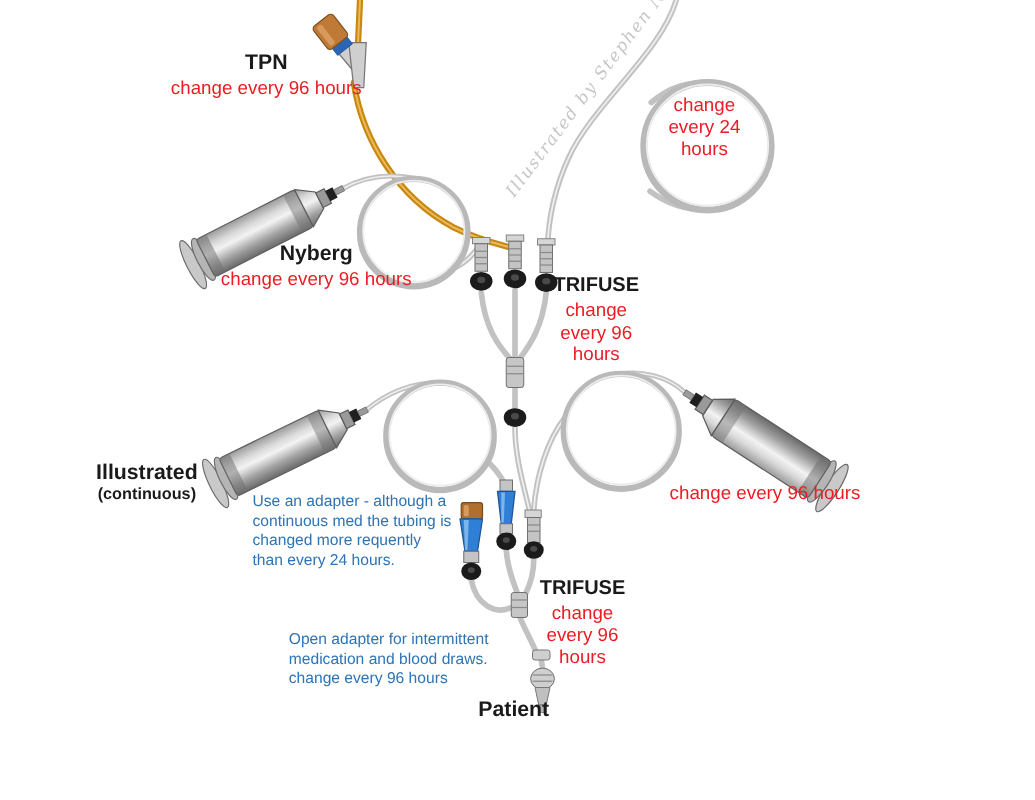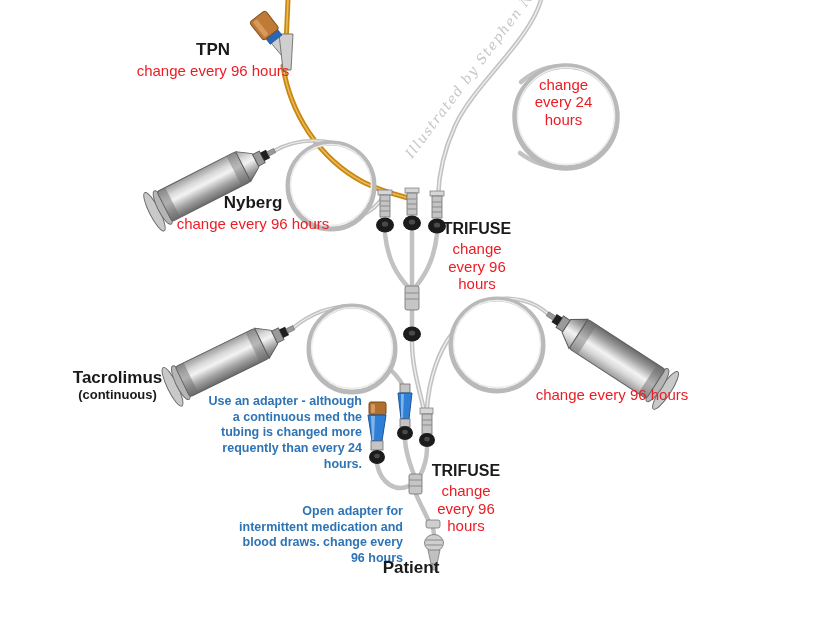--- a/index.html
+++ b/index.html
@@ -4,22 +4,22 @@
 <style>
   html,body{margin:0;padding:0;background:#fff;}
   .stage{position:relative;width:828px;height:640px;background:var(--background,#fff);
          font-family:"Liberation Sans", sans-serif;overflow:hidden;}
   .art{position:absolute;left:0;top:0;z-index:0;}
   .lbl{position:absolute;text-align:center;line-height:1.15;z-index:2;}
   .lbl .name{font-weight:bold;color:var(--label_ink,#1a1a1a);font-size:17px;}
   .lbl .qual{font-weight:bold;color:var(--label_ink,#1a1a1a);font-size:13px;}
   .lbl .sched{color:var(--schedule_red,#ed1c24);font-size:15px;margin-top:2px;}
   .lbl .narrow{max-width:90px;margin:2px auto 0;}
-  .note{position:absolute;text-align:right;color:var(--note_blue,#2e74b5);
-        font-size:12.5px;line-height:1.25;z-index:2;font-weight:bold;}
+  .note{position:absolute;text-align:left;color:var(--note_blue,#2e74b5);
+        font-size:12.5px;line-height:1.25;z-index:2;}
   .watermark{position:absolute;left:408px;top:148px;width:220px;z-index:1;
         transform:rotate(-53deg);transform-origin:0% 50%;white-space:nowrap;
         font-family:"DejaVu Serif", serif;font-style:italic;font-size:13.5px;
         letter-spacing:1.4px;color:#c6c6c6;}
   .big{font-size:19px;}
 </style>
 </head>
 <body>
 
 <div class="stage">
@@ -221,21 +221,21 @@
     <div class="name">Nyberg</div>
     <div class="sched">change every 96 hours</div>
   </div>
 
   <div class="lbl" style="left:418px;top:220px;width:118px;">
     <div class="name" style="font-size:16px;">TRIFUSE</div>
     <div class="sched narrow">change every 96 hours</div>
   </div>
 
   <div class="lbl" style="left:25px;top:368px;width:185px;">
-    <div class="name">Tacrolimus</div>
+    <div class="name">Illustrated</div>
     <div class="qual">(continuous)</div>
   </div>
 
   <div class="note" style="left:202px;top:394px;width:160px;">Use an adapter - although a continuous med the tubing is changed more requently than every 24 hours.</div>
 
   <div class="lbl" style="left:522px;top:384px;width:180px;">
     <div class="sched">change every 96 hours</div>
   </div>
 
   <div class="lbl" style="left:407px;top:462px;width:118px;">

